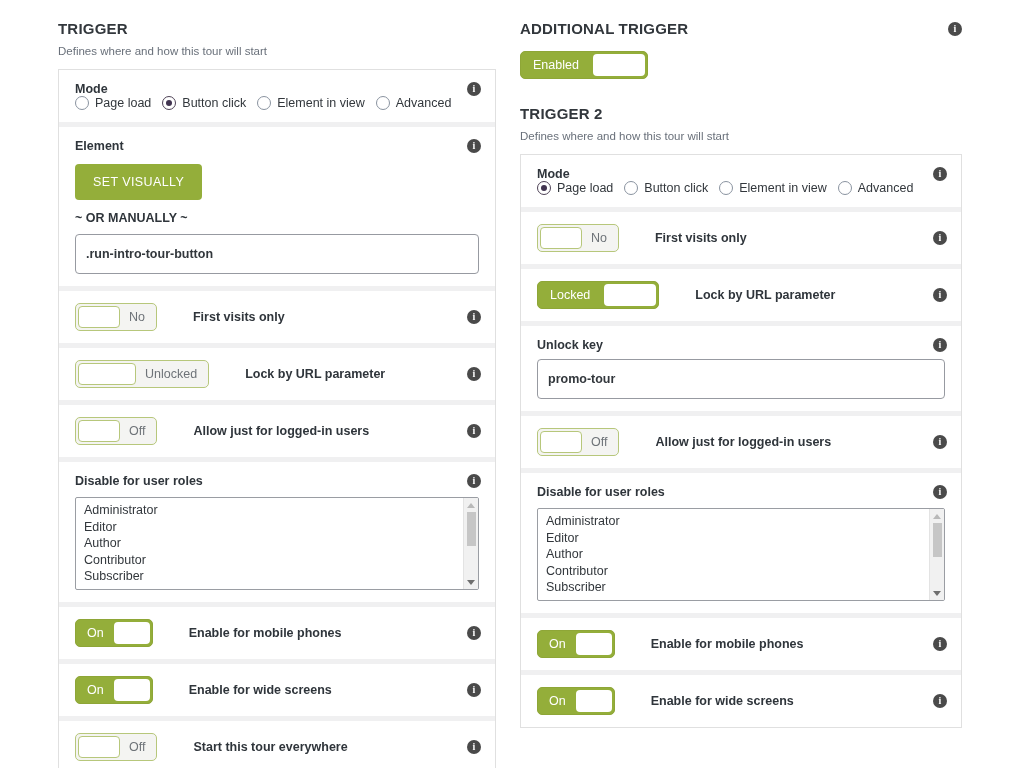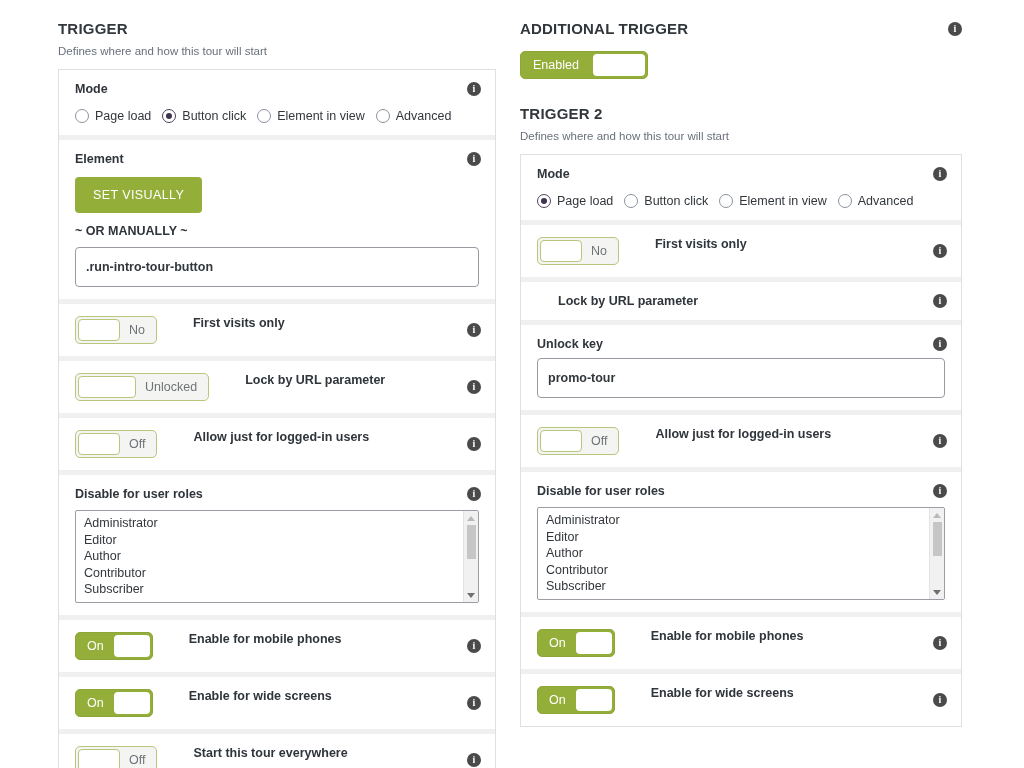--- a/index.html
+++ b/index.html
@@ -21,42 +21,42 @@
 
   .row-label { font-size: 12.5px; font-weight: bold; color: #2f353b; }
 
   .info { width: 14px; height: 14px; border-radius: 50%; background: #4a4a4a; color: #fff;
           font-family: "Liberation Serif", serif; font-weight: bold; font-size: 10px;
           line-height: 14px; text-align: center; display: inline-block; flex: 0 0 14px; }
   .row .info.corner { position: absolute; top: 12px; right: 14px; }
   .row .info.center { position: absolute; top: 50%; right: 14px; margin-top: -7px; }
 
   
-  .radio-group { display: flex; align-items: flex-start; gap: 11px; margin-top: 13px; }
+  .radio-group { display: flex; align-items: flex-start; gap: 11px; }
   .radio-item { display: flex; align-items: center; gap: 6px; cursor: pointer; }
   .radio-dot { width: 14px; height: 14px; border-radius: 50%; border: 1px solid #8a93a0;
                background: #fff; position: relative; flex: 0 0 14px; }
   .radio-item.checked .radio-dot { border-color: #4e4256; }
   .radio-item.checked .radio-dot::after { content: ""; position: absolute; left: 3px; top: 3px;
                width: 6px; height: 6px; border-radius: 50%; background: #413450; }
   .radio-label { font-size: 12.5px; color: #32373c; }
 
   
   .btn-green { display: inline-block; background: #94ae3a; color: #fff; border: none;
                border-radius: 4px; font-weight: normal; font-size: 12.5px; letter-spacing: .4px;
                padding: 11px 18px; margin-top: 11px; cursor: pointer;
                font-family: "Liberation Sans", sans-serif; }
   .or-label { font-size: 12.5px; font-weight: bold; color: #2f353b; margin: 11px 0 9px; }
   .text-input { width: 100%; height: 40px; border: 1px solid #979aa1; border-radius: 4px;
                 padding: 0 10px; font-size: 12.5px; font-weight: bold; color: #32373c;
                 font-family: "Liberation Sans", sans-serif; }
   .text-input.mt { margin-top: 7px; }
 
   
-  .toggle-row { display: flex; align-items: flex-start; gap: 15px; }
+  .toggle-row { display: flex; align-items: center; gap: 15px; }
   .toggle-row .t-label { font-size: 12.5px; font-weight: bold; color: #2f353b; padding-left: 21px; }
   .switch { display: inline-flex; align-items: center; height: 28px; border-radius: 5px;
             cursor: pointer; flex: 0 0 auto; }
   .switch .knob { height: 22px; background: #fff; border-radius: 4px; margin: 0 2px; }
   .switch.off { background: #f4f4f2; border: 1px solid #b7c77b; }
   .switch.off .knob { width: 42px; border: 1px solid #b7c77b; }
   .switch.off .state { color: #6e7378; font-size: 12.5px; padding: 0 11px 0 7px; }
   .switch.off.wide .knob { width: 58px; }
   .switch.on { background: #94ae3a; border: 1px solid #8ea637; }
   .switch.on .state { color: #fff; font-size: 12.5px; padding: 0 8px 0 11px; }
@@ -249,20 +249,24 @@
       <div class="row toggle-row">
         <span class="switch off">
           <span class="knob"></span>
           <span class="state">No</span>
         </span>
         <span class="t-label">First visits only</span>
         <span class="info center">i</span>
       </div>
 
       <div class="row toggle-row">
+        <span class="switch on wide">
+          <span class="state">Locked</span>
+          <span class="knob"></span>
+        </span>
         <span class="t-label">Lock by URL parameter</span>
         <span class="info center">i</span>
       </div>
 
       <div class="row">
         <div class="row-label">Unlock key</div>
         <span class="info corner">i</span>
         <input class="text-input mt" type="text" value="promo-tour" style="">
       </div>
 

